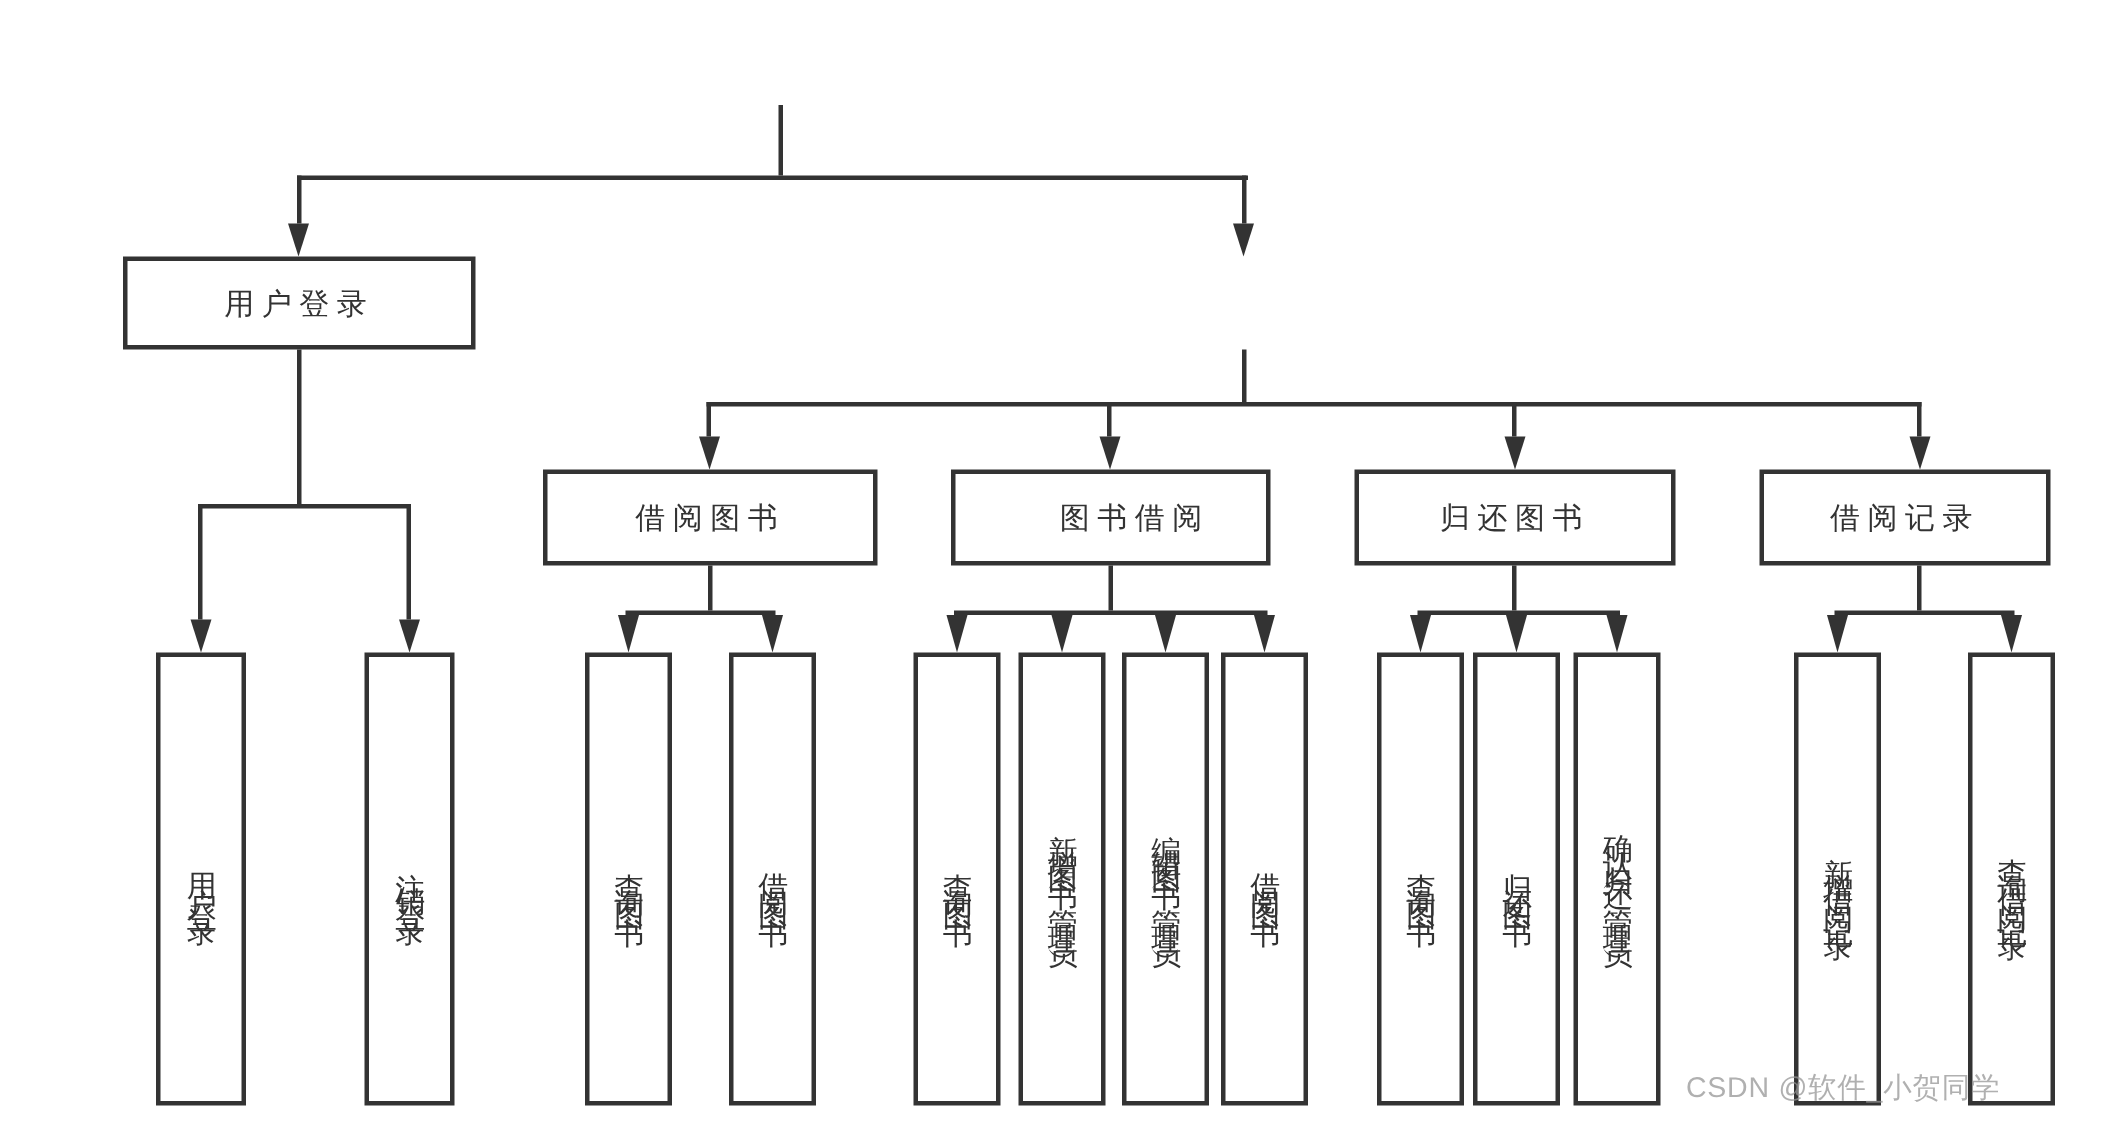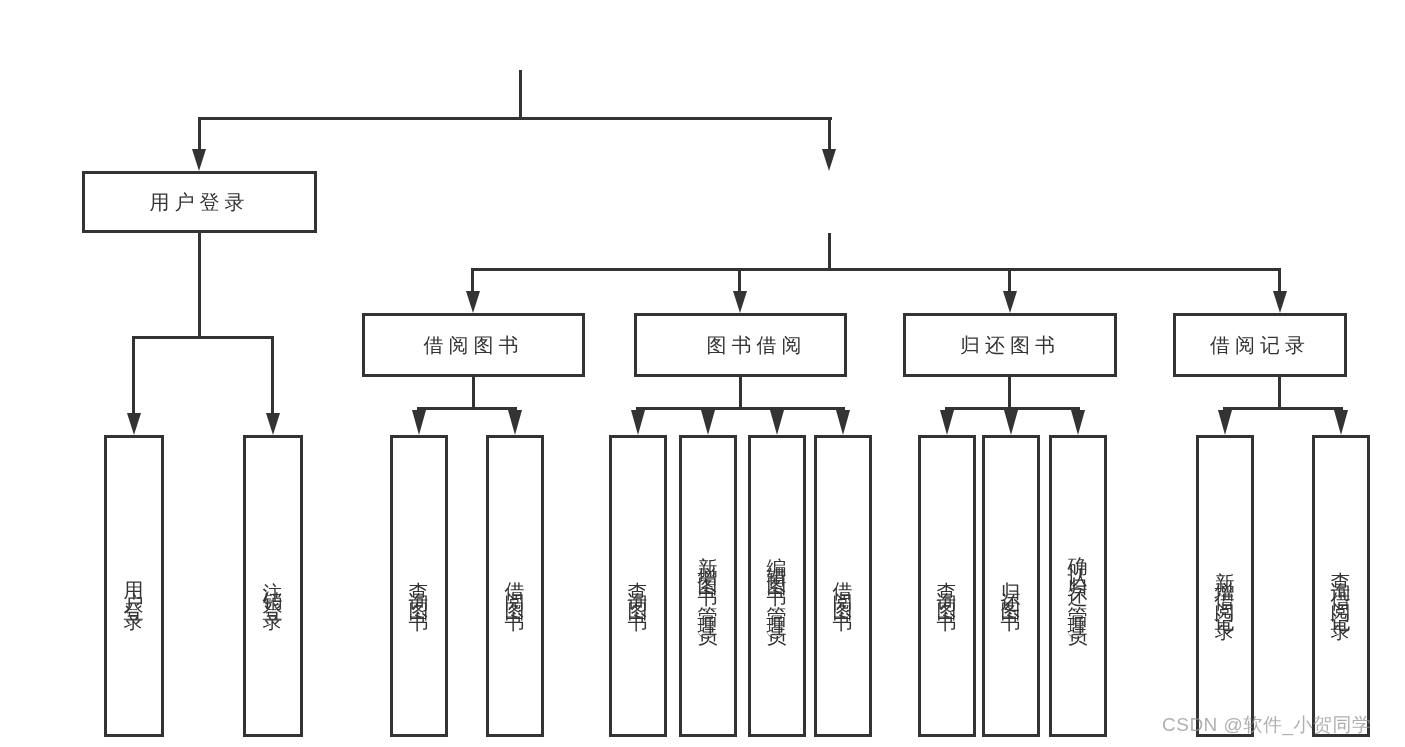--- a/index.html
+++ b/index.html
@@ -21,21 +21,21 @@
     color:#333333;
   }
   .line { position:absolute; background:#333333; }
   .arrow {
     position:absolute; width:0; height:0;
     border-left:7px solid transparent; border-right:7px solid transparent;
     border-top:22px solid #333333;
   }
   .arrow.tall { border-top-width:25px; }
   .watermark {
-    position:absolute; left:1162px; top:712px; z-index:5;
+    position:absolute; left:1124px; top:712px; z-index:5;
     font-size:19px; color:rgba(150,150,150,0.75); letter-spacing:0.5px;
     pointer-events:none; white-space:nowrap;
   }
 </style>
 </head>
 <body>
 
 <div class="stage">
 
 
@@ -62,21 +62,21 @@
   <div class="line" style="left:738px; top:268px; width:3px; height:23px;"></div>
   <div class="arrow" style="left:733px; top:291px;"></div>
   <div class="line" style="left:1008px; top:268px; width:3px; height:23px;"></div>
   <div class="arrow" style="left:1003px; top:291px;"></div>
   <div class="line" style="left:1278px; top:268px; width:3px; height:23px;"></div>
   <div class="arrow" style="left:1273px; top:291px;"></div>
 
   <div class="node" style="left:362px; top:313px; width:223px; height:64px;">借阅图书</div>
   <div class="node" style="left:634px; top:313px; width:213px; height:64px;padding-left:32px;">图书借阅</div>
   <div class="node" style="left:903px; top:313px; width:214px; height:64px;">归还图书</div>
-  <div class="node" style="left:1173px; top:313px; width:174px; height:64px;text-align:right;">借阅记录</div>
+  <div class="node" style="left:1173px; top:313px; width:194px; height:64px;text-align:right;">借阅记录</div>
 
   <div class="line" style="left:472px; top:377px; width:3px; height:30px;"></div>
   <div class="line" style="left:417px; top:407px; width:100px; height:3px;"></div>
   <div class="arrow tall" style="left:412px; top:410px;"></div>
   <div class="arrow tall" style="left:508px; top:410px;"></div>
 
   <div class="line" style="left:739px; top:377px; width:3px; height:30px;"></div>
   <div class="line" style="left:636px; top:407px; width:209px; height:3px;"></div>
   <div class="arrow tall" style="left:631px; top:410px;"></div>
   <div class="arrow tall" style="left:701px; top:410px;"></div>

